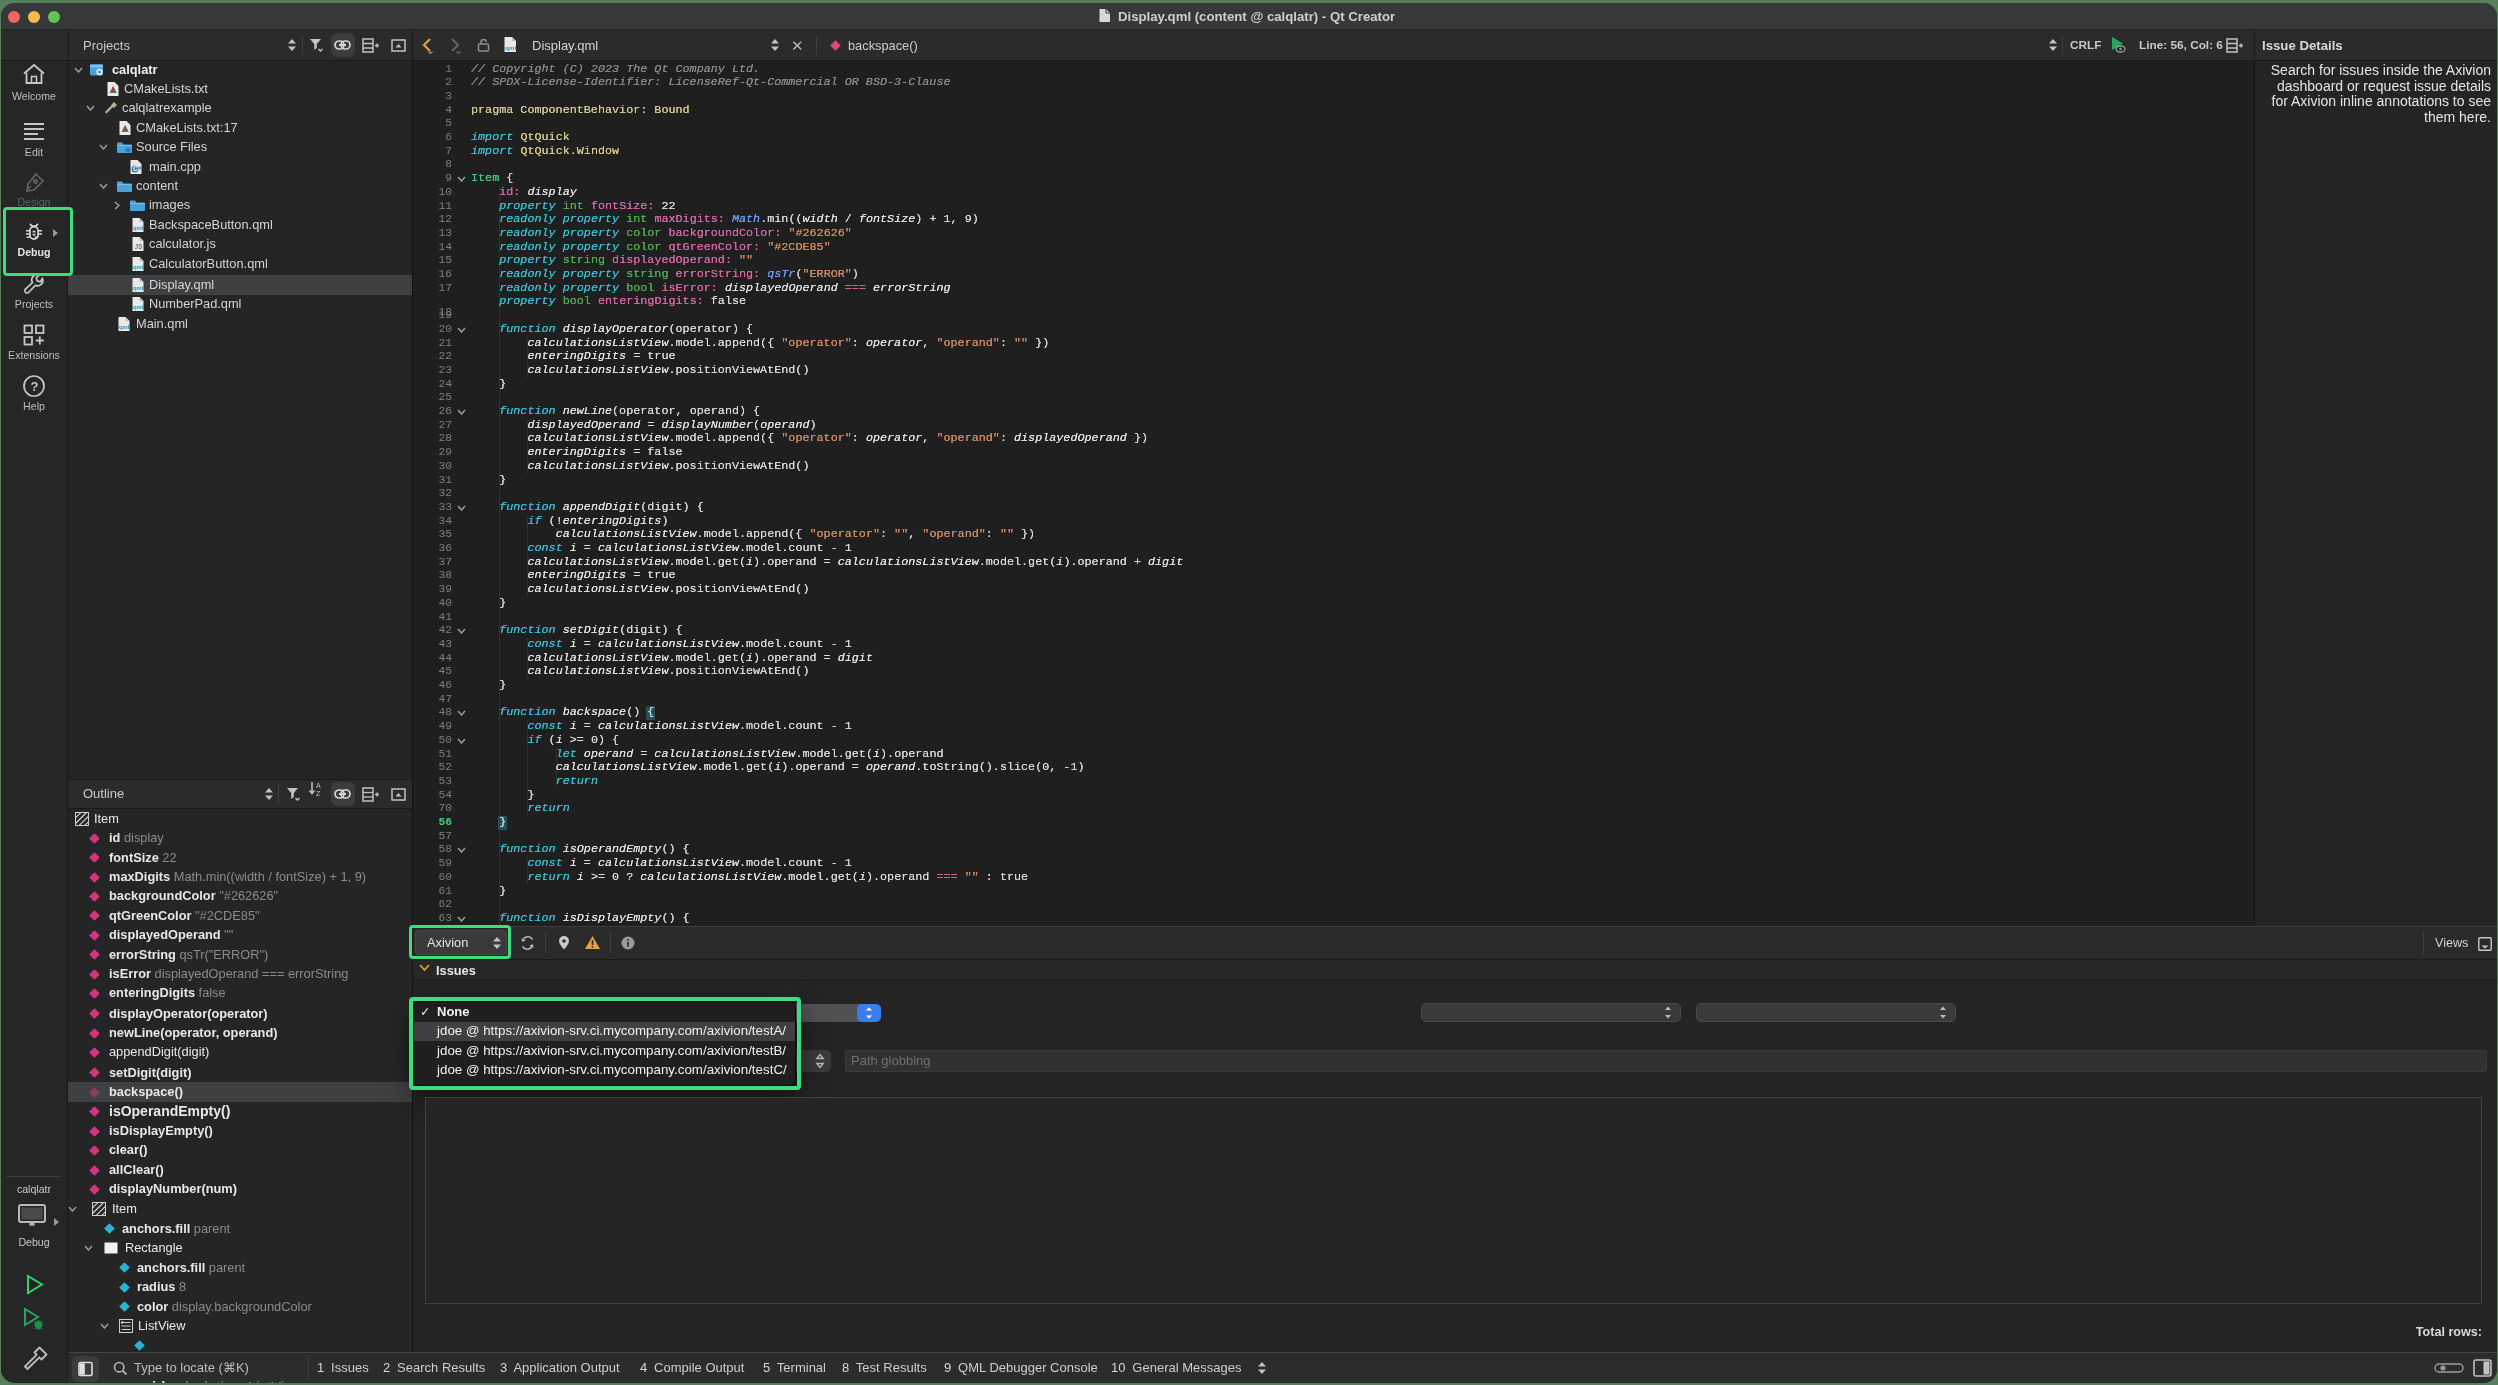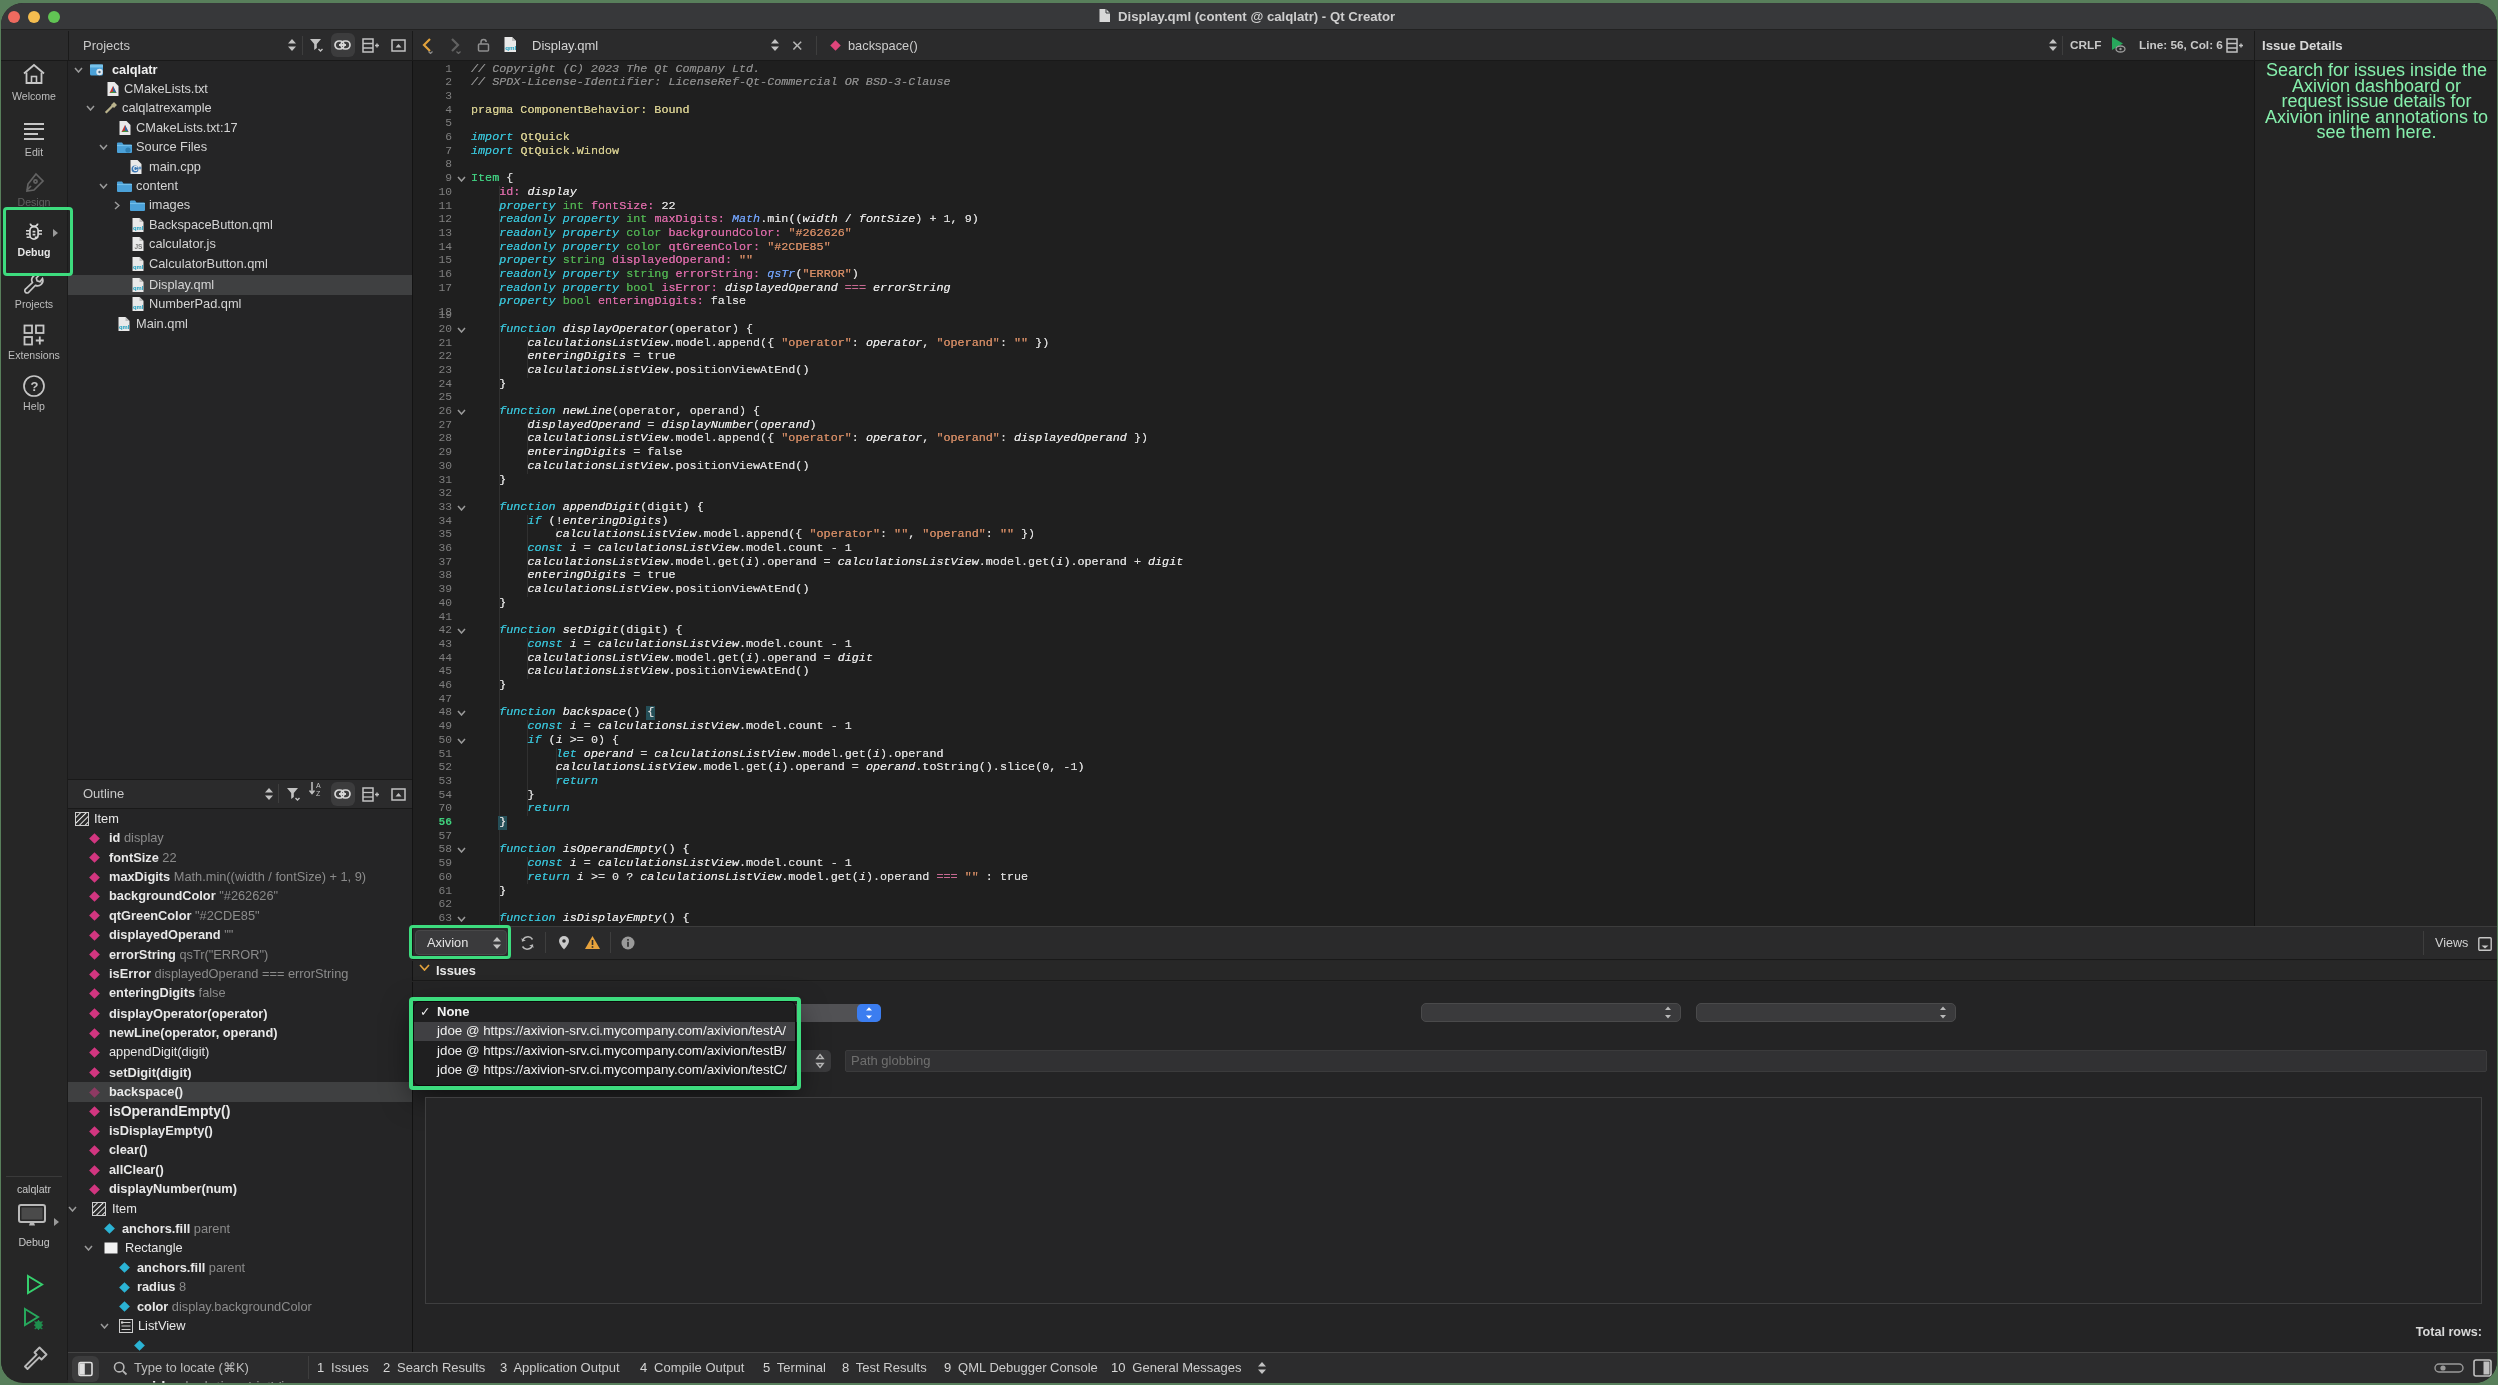--- a/index.html
+++ b/index.html
@@ -1,17 +1,17 @@
 <!DOCTYPE html>
 <html><head><meta charset="utf-8">
 <style>
 *{margin:0;padding:0;box-sizing:border-box}
 html,body{width:2498px;height:1385px;overflow:hidden}
 body{background:#587f5b;font-family:"Liberation Sans",sans-serif;position:relative}
-#win{position:absolute;left:1px;top:3px;width:2496px;height:1380px;border-radius:22px;overflow:hidden;background:#262626}
+#win{position:absolute;left:1px;top:3px;width:2496px;height:1380px;border-radius:14px;overflow:hidden;background:#262626}
 #page{position:absolute;left:-1px;top:-3px;width:2498px;height:1385px}
 .a{position:absolute}
 .k{color:#38bfd3;font-style:italic}
 .t{color:#4fae50}
 .it{color:#40ce80}
 .pn{color:#d668a4}
 .s{color:#cf8963}
 .b{color:#6f9ef2;font-style:italic}
 .kh{color:#d3cb8f}
 .i{color:#e2e2e2;font-style:italic}
@@ -144,21 +144,21 @@
 <div class="a" style="left:2139px;top:30px;height:31px;line-height:31px;font-size:11.8px;font-weight:bold;color:#c9c9c9">Line: 56, Col: 6</div>
 <div class="a" style="left:2226px;top:38px;width:17px;height:15px">
         <svg width="17" height="15" viewBox="0 0 17 15">
           <rect x="1" y="1" width="10" height="13" fill="none" stroke="#c2c2c2" stroke-width="1.5"></rect>
           <line x1="1" y1="5.5" x2="11" y2="5.5" stroke="#c2c2c2" stroke-width="1.3"></line>
           <line x1="1" y1="10" x2="11" y2="10" stroke="#c2c2c2" stroke-width="1.3"></line>
           <path d="M13 7.5h4M15 5.5v4" stroke="#c2c2c2" stroke-width="1.4"></path>
         </svg>
       </div>
 <div class="a" style="left:2262px;top:30px;height:31px;line-height:31px;font-size:13.2px;font-weight:bold;color:#d8d8d8">Issue Details</div>
-<div class="a" style="left:2262px;top:63px;width:229px;font-size:18px;line-height:15.5px;color:#86efac;text-align:center">Search for issues inside the Axivion dashboard or request issue details for Axivion inline annotations to see them here.</div>
+<div class="a" style="left:2262px;top:63px;width:229px;font-size:14px;line-height:15.5px;color:#e5e5e5;text-align:right">Search for issues inside the Axivion dashboard or request issue details for Axivion inline annotations to see them here.</div>
 <div class="a" style="left:21.0px;top:63px;width:26px;height:22px;">
         <svg width="26" height="22" viewBox="0 0 26 22">
           <path d="M3 10.5L13 2l10 8.5" fill="none" stroke="#c6c6c6" stroke-width="1.8"></path>
           <path d="M5.5 9.5V20h15V9.5" fill="none" stroke="#c6c6c6" stroke-width="1.8"></path>
           <rect x="10.5" y="13.5" width="5" height="6.5" fill="none" stroke="#c6c6c6" stroke-width="1.6"></rect>
         </svg>
       </div>
 <div class="sblabel" style="left:0px;top:90px;color:#bdbdbd;font-weight:normal">Welcome</div>
 <div class="a" style="left:22.0px;top:122px;width:24px;height:20px;">
         <svg width="24" height="20" viewBox="0 0 24 20">

